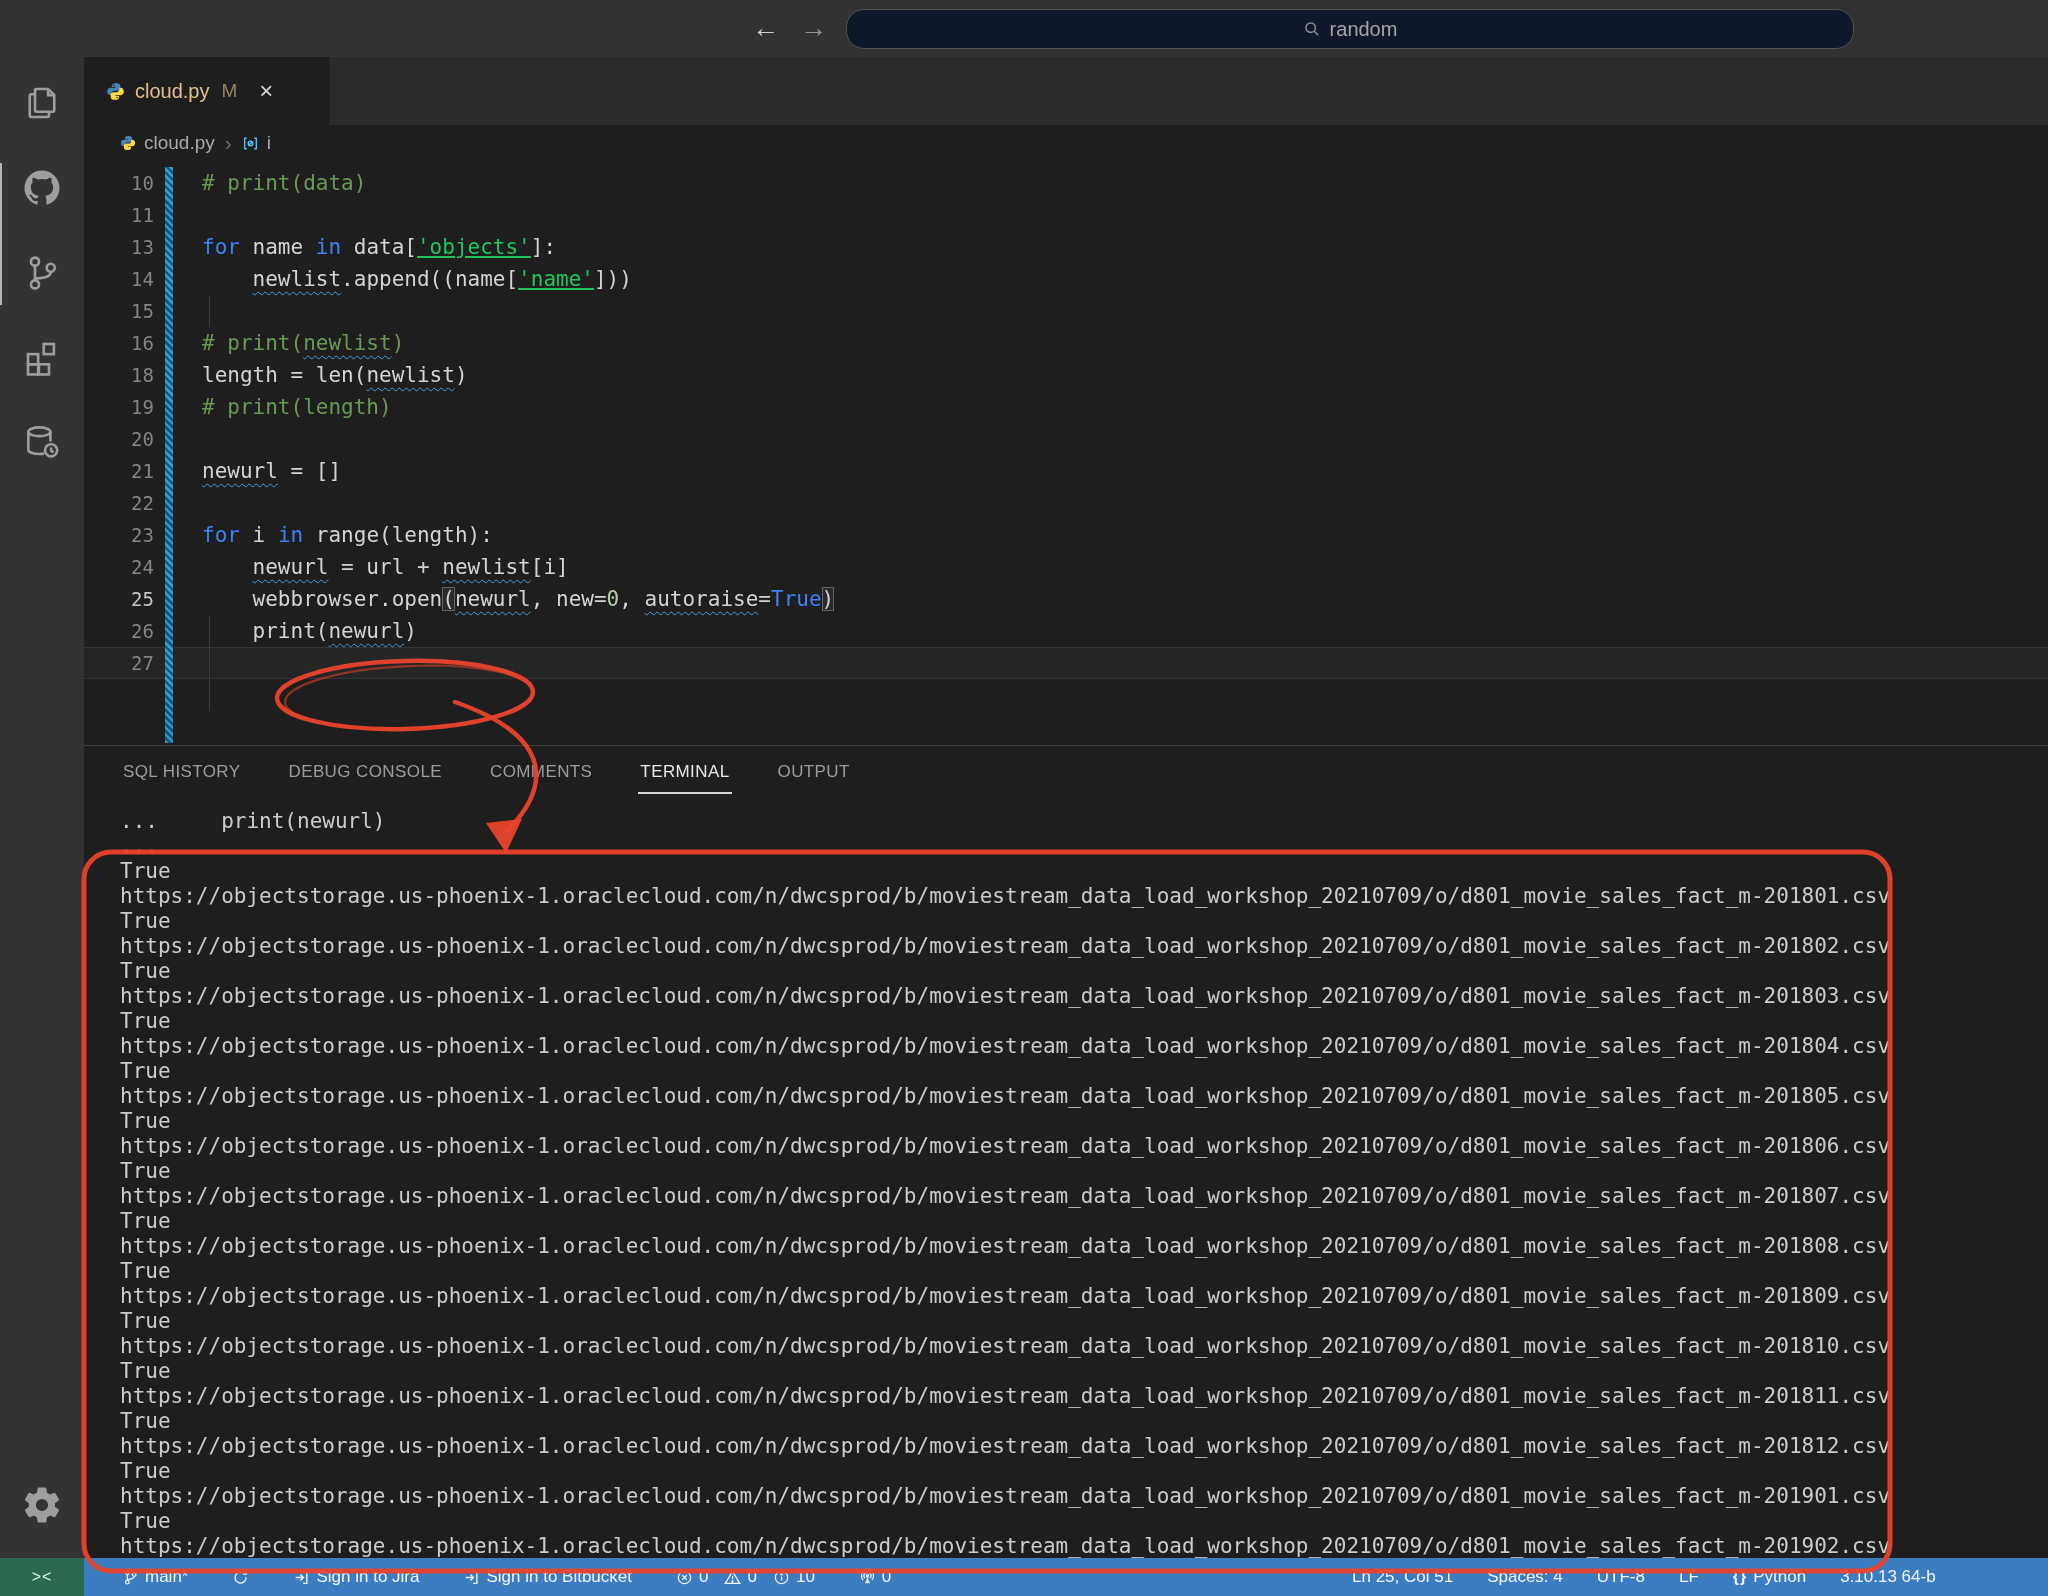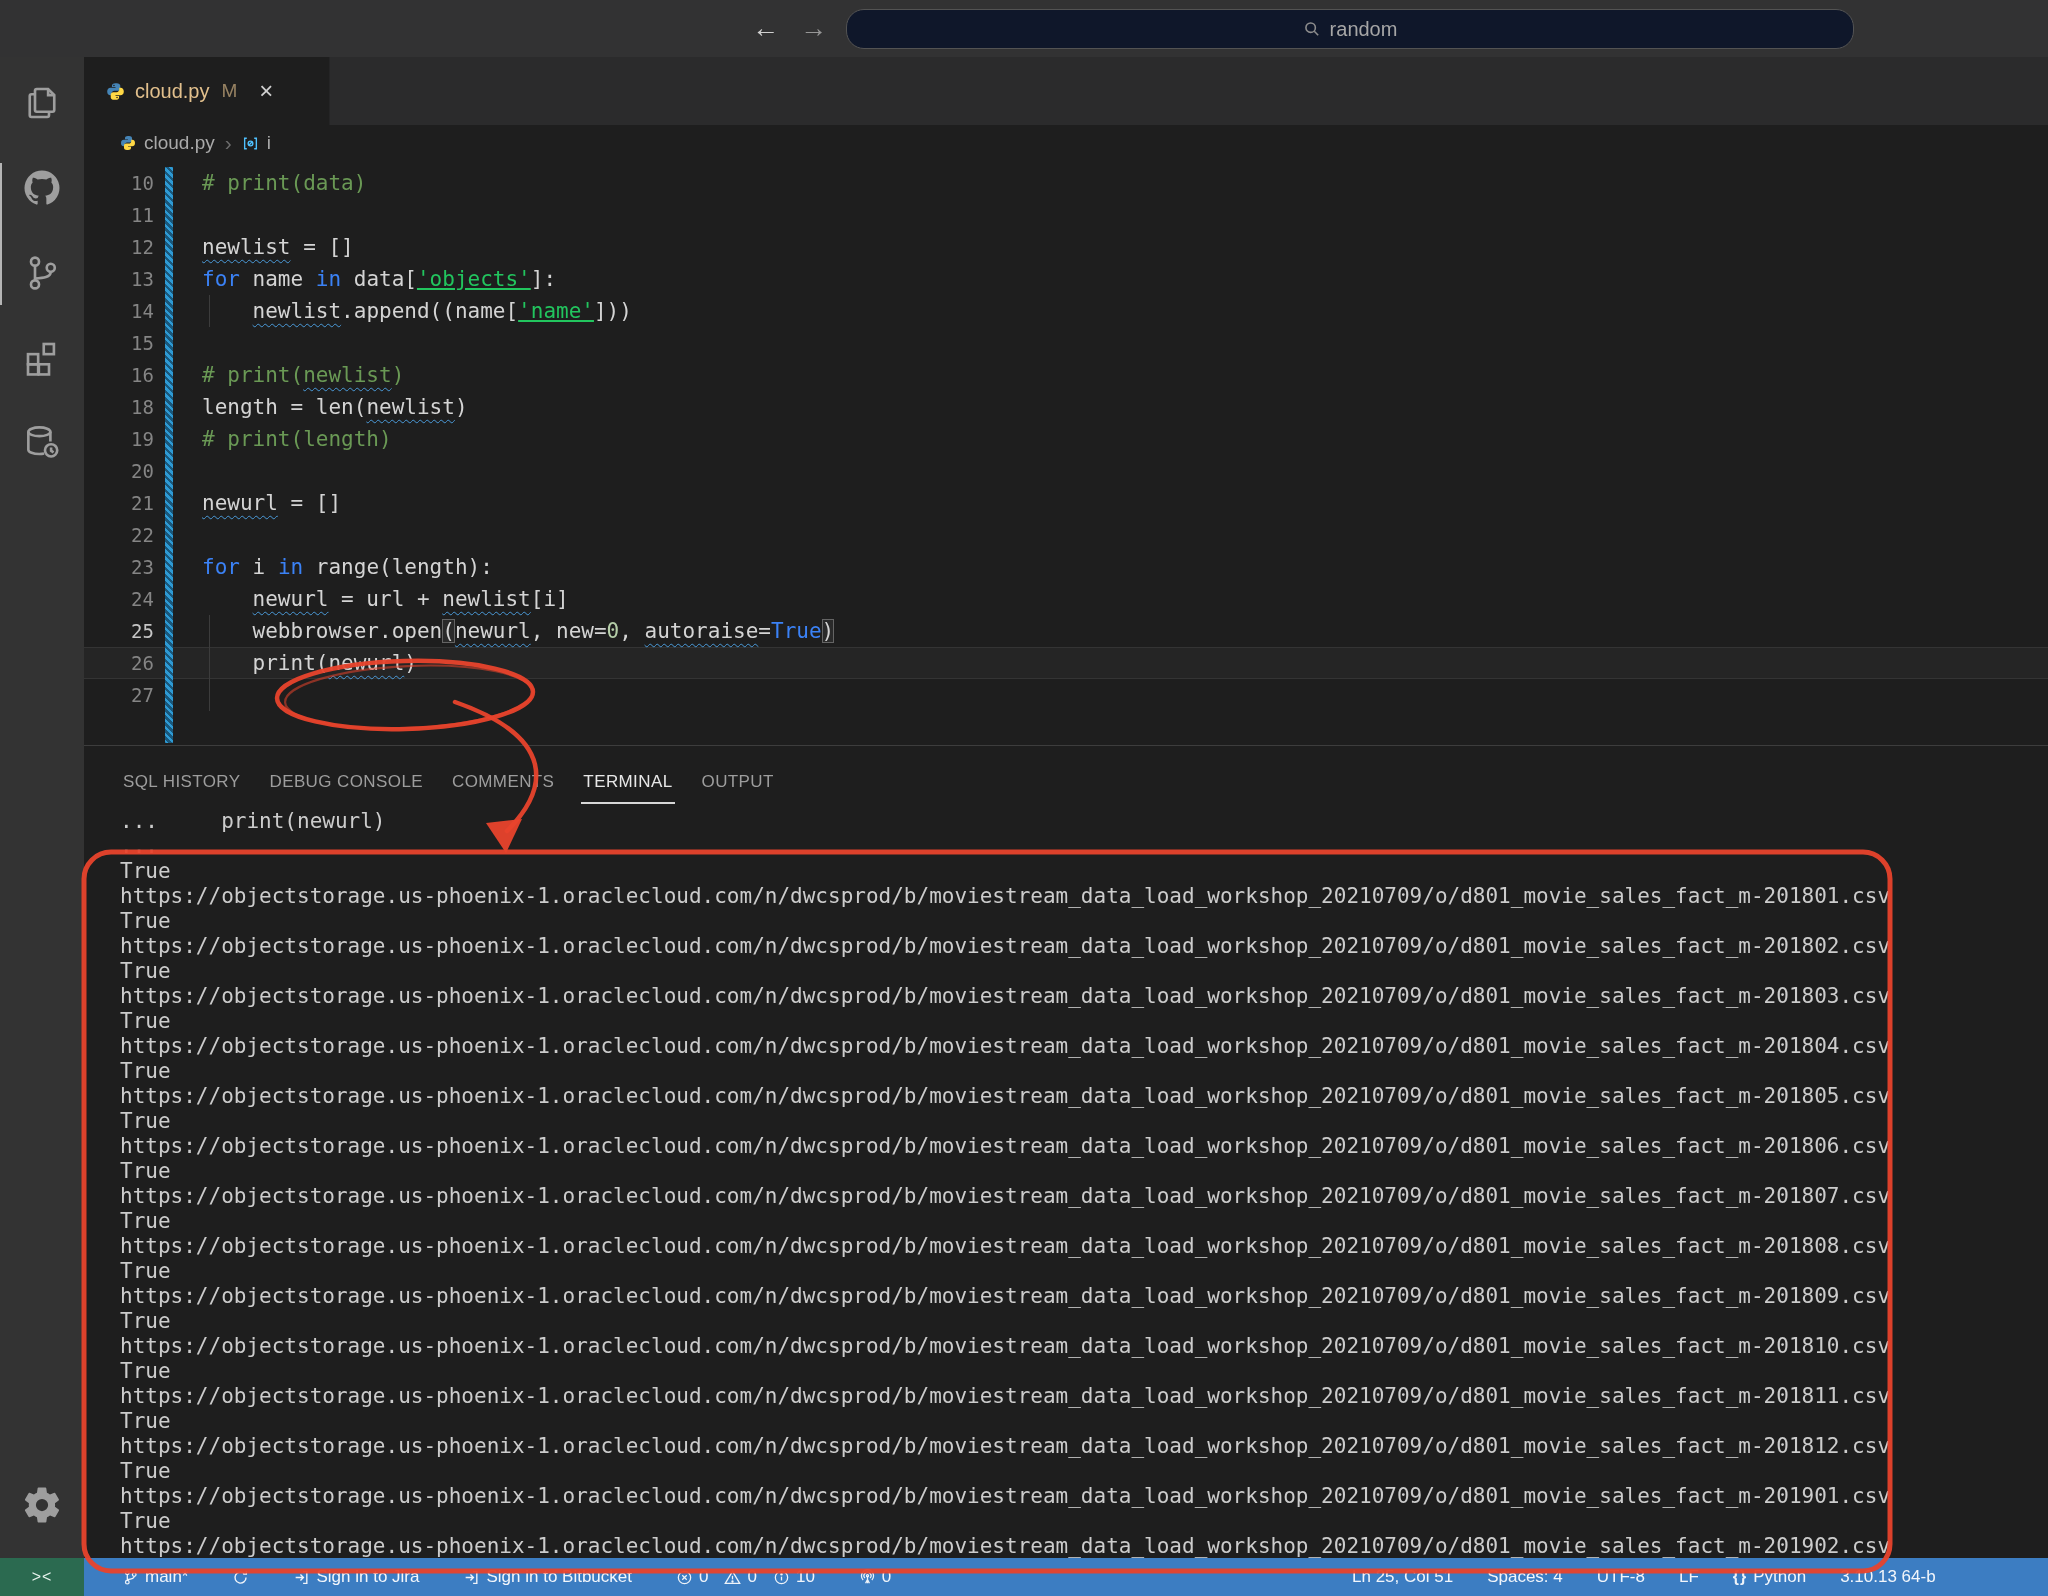--- a/index.html
+++ b/index.html
@@ -62,21 +62,21 @@
   .codeline .ln.active{color:#c6c6c6;}
   .codeline .code{margin-left:48px;white-space:pre;font-family:"DejaVu Sans Mono","Liberation Mono",monospace;}
   .tk-d{color:#d4d4d4;} .tk-k{color:#3b82f6;} .tk-s{color:#22c55e;text-decoration:underline;} .tk-c{color:#6a9955;} .tk-n{color:#b5cea8;}
   .sq{text-decoration:underline;text-decoration-style:wavy;text-decoration-color:#4a9ad8;
       text-decoration-thickness:1.3px;text-underline-offset:5px;}
   .bm{outline:1px solid #646464;outline-offset:-1px;background:rgba(100,100,100,.18);}
 
   
   #panel{position:absolute;left:84px;top:745px;width:1964px;height:813px;background:#1e1e1e;
          border-top:1px solid #3d3d3d;box-sizing:border-box;}
-  #panel-tabs{height:58px;display:flex;align-items:flex-end;padding-left:37px;gap:25px;
+  #panel-tabs{height:58px;display:flex;align-items:flex-start;padding-left:37px;gap:44px;
               font-size:17px;letter-spacing:.4px;color:#9d9d9d;}
   .ptab{padding:16px 2px 10px 2px;border-bottom:2px solid transparent;white-space:nowrap;}
   .ptab.active{color:#e7e7e7;border-bottom-color:#d7d7d7;}
   #terminal{position:absolute;left:36px;top:63px;font-size:21px;line-height:25px;color:#cccccc;
             white-space:pre;font-family:"DejaVu Sans Mono","Liberation Mono",monospace;}
   .tline{height:25px;}
 
   
   #statusbar{position:absolute;left:0;top:1558px;width:2048px;height:38px;background:#3c7dc2;
              color:#f2f6fb;font-size:17px;display:flex;align-items:center;}
@@ -213,24 +213,20 @@
   <div id="code-lines">
       <div class="codeline">
         <span class="ln">10</span>
         <span class="code"><span class="tk-c"># print(data)</span></span>
       </div>
       <div class="codeline">
         <span class="ln">11</span>
         <span class="code"></span>
       </div>
       <div class="codeline">
-        <span class="ln">12</span>
-        <span class="code"><span class="tk-d sq">newlist</span><span class="tk-d"> = []</span></span>
-      </div>
-      <div class="codeline">
         <span class="ln">13</span>
         <span class="code"><span class="tk-k">for</span><span class="tk-d"> name </span><span class="tk-k">in</span><span class="tk-d"> data[</span><span class="tk-s">'objects'</span><span class="tk-d">]:</span></span>
       </div>
       <div class="codeline">
         <span class="ln">14</span>
         <span class="code"><span class="tk-d">    </span><span class="tk-d sq">newlist</span><span class="tk-d">.append((name[</span><span class="tk-s">'name'</span><span class="tk-d">]))</span></span>
       </div>
       <div class="codeline">
         <span class="ln">15</span>
         <span class="code"></span>

